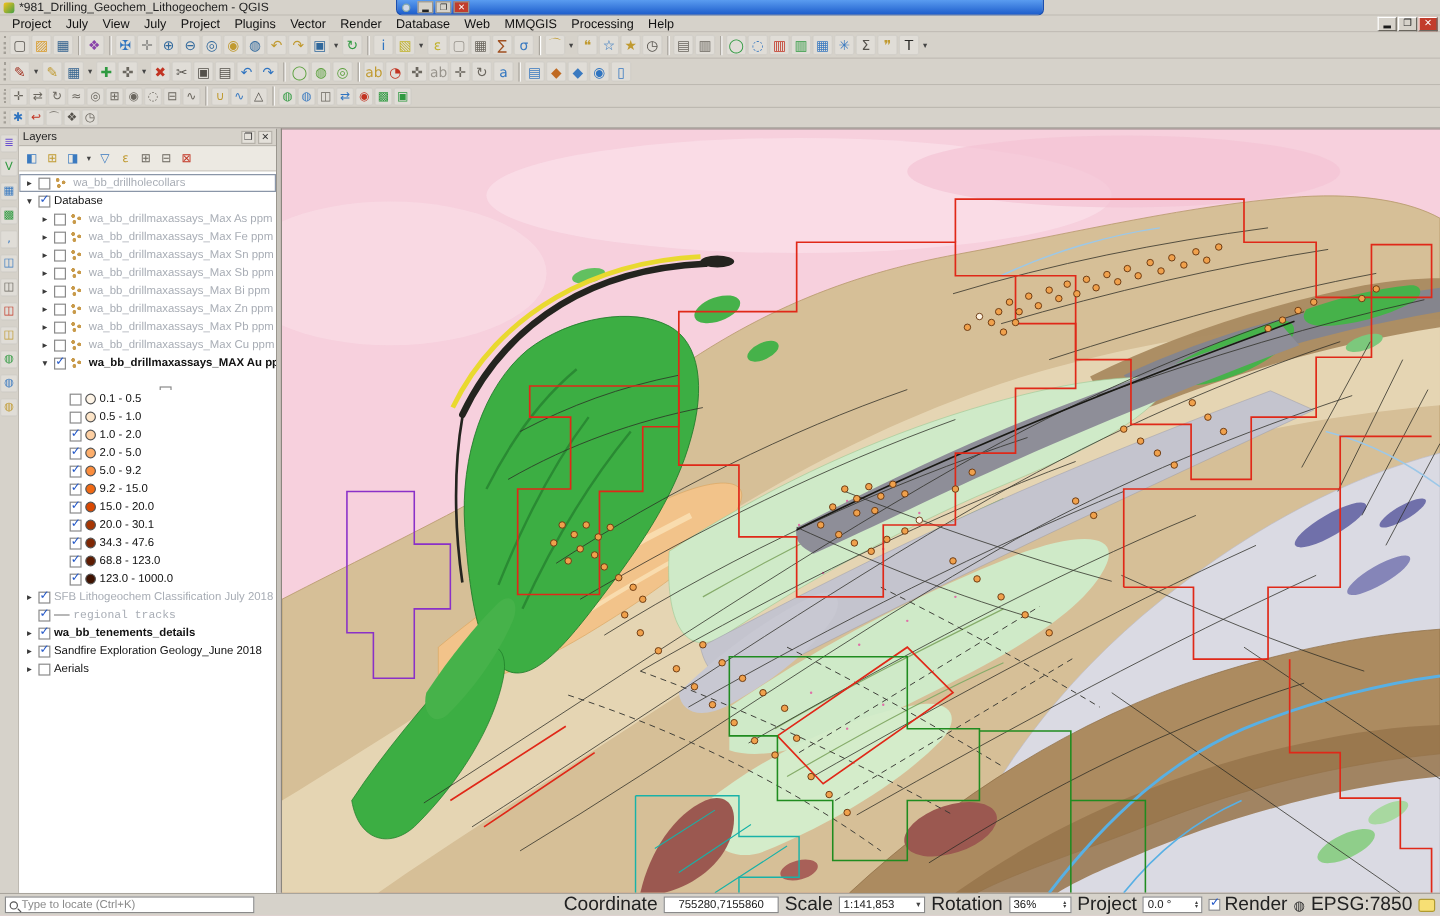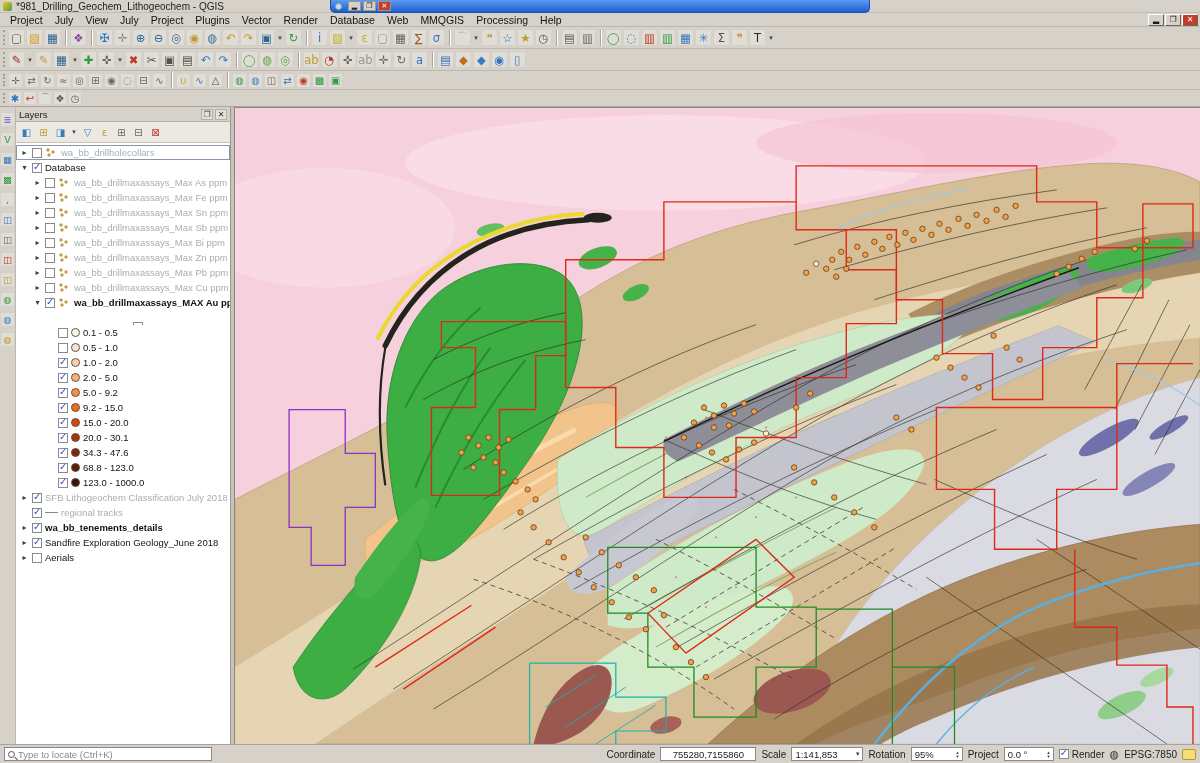--- a/index.html
+++ b/index.html
@@ -70,21 +70,21 @@
   #map-canvas svg { display:block; width:100%; height:100%; }
 
   
   #statusbar { height:19px; background:#d6d2ca; border-top:1px solid #a8a49c; display:flex; align-items:center; gap:5px; padding:0 4px; font-size:10px; }
   #locate-bar { width:208px; height:14px; background:#fff; border:1px solid #8a8a8a; display:flex; align-items:center; padding:0 3px; gap:3px; }
   .mag-icon { width:7px; height:7px; border:1.4px solid #555; border-radius:50%; position:relative; flex:0 0 7px; }
   .mag-icon::after { content:""; position:absolute; width:4px; height:1.4px; background:#555; transform:rotate(45deg); left:5px; top:6px; }
   #locate-input { border:none; outline:none; flex:1; font-size:9.5px; font-family:"Liberation Sans",sans-serif; color:#333; background:transparent; }
   #locate-input::placeholder { color:#8a8a8a; }
   .sb-spacer { flex:1; }
-  .sb-label { color:#222; font-size:10px; }
+  .sb-label { color:#222; font-size:16px; }
   .sb-box { background:#fff; border:1px solid #8a8a8a; height:14px; display:flex; align-items:center; padding:0 3px; font-size:9.5px; gap:2px; }
   .sb-box .dd { font-size:7px; color:#444; font-family:"DejaVu Sans",sans-serif; }
   .spins { display:flex; flex-direction:column; line-height:4px; font-size:5px; color:#444; font-family:"DejaVu Sans",sans-serif; }
   #coordinate-box { width:96px; justify-content:center; }
   #scale-box { width:72px; }
   #magnifier-box { width:52px; } #rotation-box { width:50px; }
   #render-wrap { display:flex; align-items:center; gap:3px; }
   .crs-icon { font-family:"DejaVu Sans",sans-serif; font-size:11px; color:#2a2a2a; line-height:11px; }
   .msg-icon { width:14px; height:11px; background:#f7df74; border:1px solid #b09a30; border-radius:2px; }
 </style>
@@ -414,21 +414,21 @@
           <span class="exp" data-name="expander-icon"></span>
           <span class="cb on" data-name="visibility-checkbox"></span>
           <span class="cls" data-name="class-symbol-icon" style="background: rgb(63, 18, 0);"></span>
           <span class="lbl" data-name="legend-class-label">123.0 - 1000.0</span>
         </div>
         <div class="trow" data-name="layer-row" style="padding-left: 4px;">
           <span class="exp" data-name="expander-icon">▸</span>
           <span class="cb on" data-name="visibility-checkbox"></span>
           <span class="lbl gray" data-name="layer-label">SFB Lithogeochem Classification July 2018</span>
         </div>
-        <div class="trow" data-name="layer-row" style="padding-left: 4px;">
+        <div class="trow" data-name="layer-row" style="padding-left: 4px; font-family: Liberation Mono, monospace;">
           <span class="exp" data-name="expander-icon"></span>
           <span class="cb on" data-name="visibility-checkbox"></span>
           <span class="lin" data-name="line-layer-icon"></span>
           <span class="lbl gray" data-name="layer-label">regional tracks</span>
         </div>
         <div class="trow" data-name="layer-row" style="padding-left: 4px;">
           <span class="exp" data-name="expander-icon">▸</span>
           <span class="cb on" data-name="visibility-checkbox"></span>
           <span class="lbl bold" data-name="layer-label">wa_bb_tenements_details</span>
         </div>
@@ -688,21 +688,21 @@
   <div class="sb-box" id="coordinate-box" data-name="coordinate-input">
     <span data-name="coordinate-value">755280,7155860</span>
   </div>
   <span class="sb-label" data-name="scale-label">Scale</span>
   <div class="sb-box" id="scale-box" data-name="scale-combobox">
     <span style="flex:1;" data-name="scale-value">1:141,853</span>
     <span class="dd" data-name="dropdown-arrow-icon">▾</span>
   </div>
   <span class="sb-label" data-name="magnifier-label">Rotation</span>
   <div class="sb-box" id="magnifier-box" data-name="magnifier-spinbox">
-    <span style="flex:1;" data-name="magnifier-value">95%</span>
+    <span style="flex:1;" data-name="magnifier-value">36%</span>
     <span class="spins" data-name="spinner-arrows-icon">
         <span>▴</span>
         <span>▾</span>
       </span>
   </div>
   <span class="sb-label" data-name="rotation-label">Project</span>
   <div class="sb-box" id="rotation-box" data-name="rotation-spinbox">
     <span style="flex:1;" data-name="rotation-value">0.0 °</span>
     <span class="spins" data-name="spinner-arrows-icon">
         <span>▴</span>

